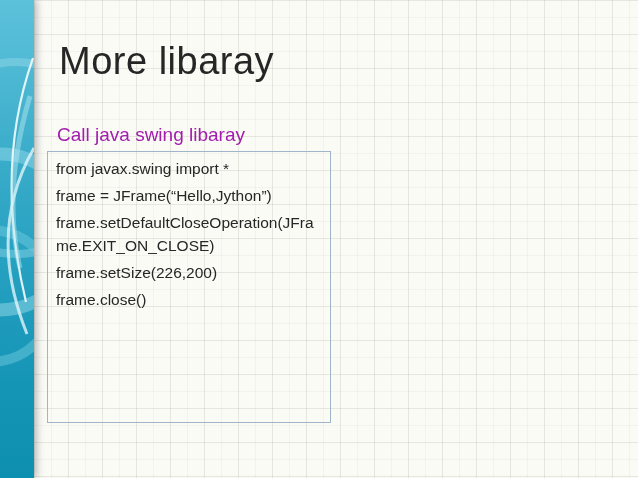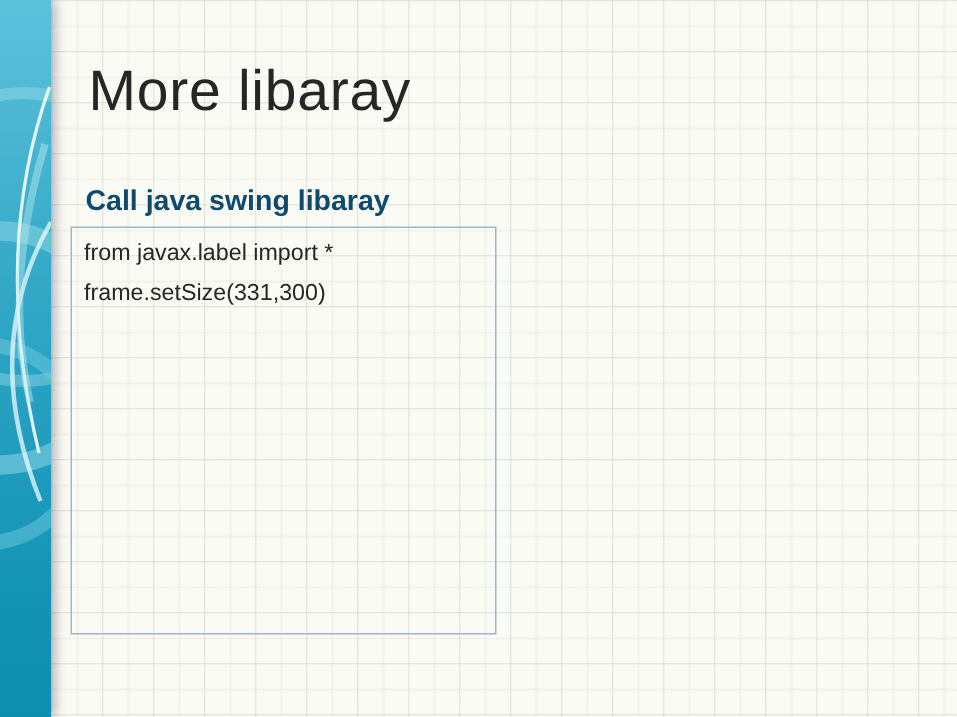--- a/index.html
+++ b/index.html
@@ -38,22 +38,22 @@
     font-weight: 400;
     color: #262626;
     letter-spacing: 0.5px;
     white-space: nowrap;
   }
 
   .subtitle {
     position: absolute;
     left: 57px; top: 124px;
     font-size: 19px;
-    font-weight: 700;
-    color: #0c4a6e;
+    font-weight: 400;
+    color: #a21caf;
     white-space: nowrap;
   }
 
   .code-box {
     position: absolute;
     left: 47px; top: 151px;
     width: 284px; height: 272px;
     border: 1px solid #a0b4ca;
     padding: 5px 8px 0 8px;
     background: transparent;
@@ -83,16 +83,19 @@
   </svg>
 </div>
 
 <h1 class="page-title">More libaray</h1>
 
 <h2 class="subtitle">Call java swing libaray</h2>
 
 <div class="code-box">
   <div>
 
-  <div class="code-line">from javax.label import *</div>
-      <div class="code-line">frame.setSize(331,300)</div>
+  <div class="code-line">from javax.swing import *</div>
+      <div class="code-line">frame = JFrame(“Hello,Jython”)</div>
+      <div class="code-line">frame.setDefaultCloseOperation(JFrame.EXIT_ON_CLOSE)</div>
+      <div class="code-line">frame.setSize(226,200)</div>
+      <div class="code-line">frame.close()</div>
     </div>
 </div>
 
 </body></html>

